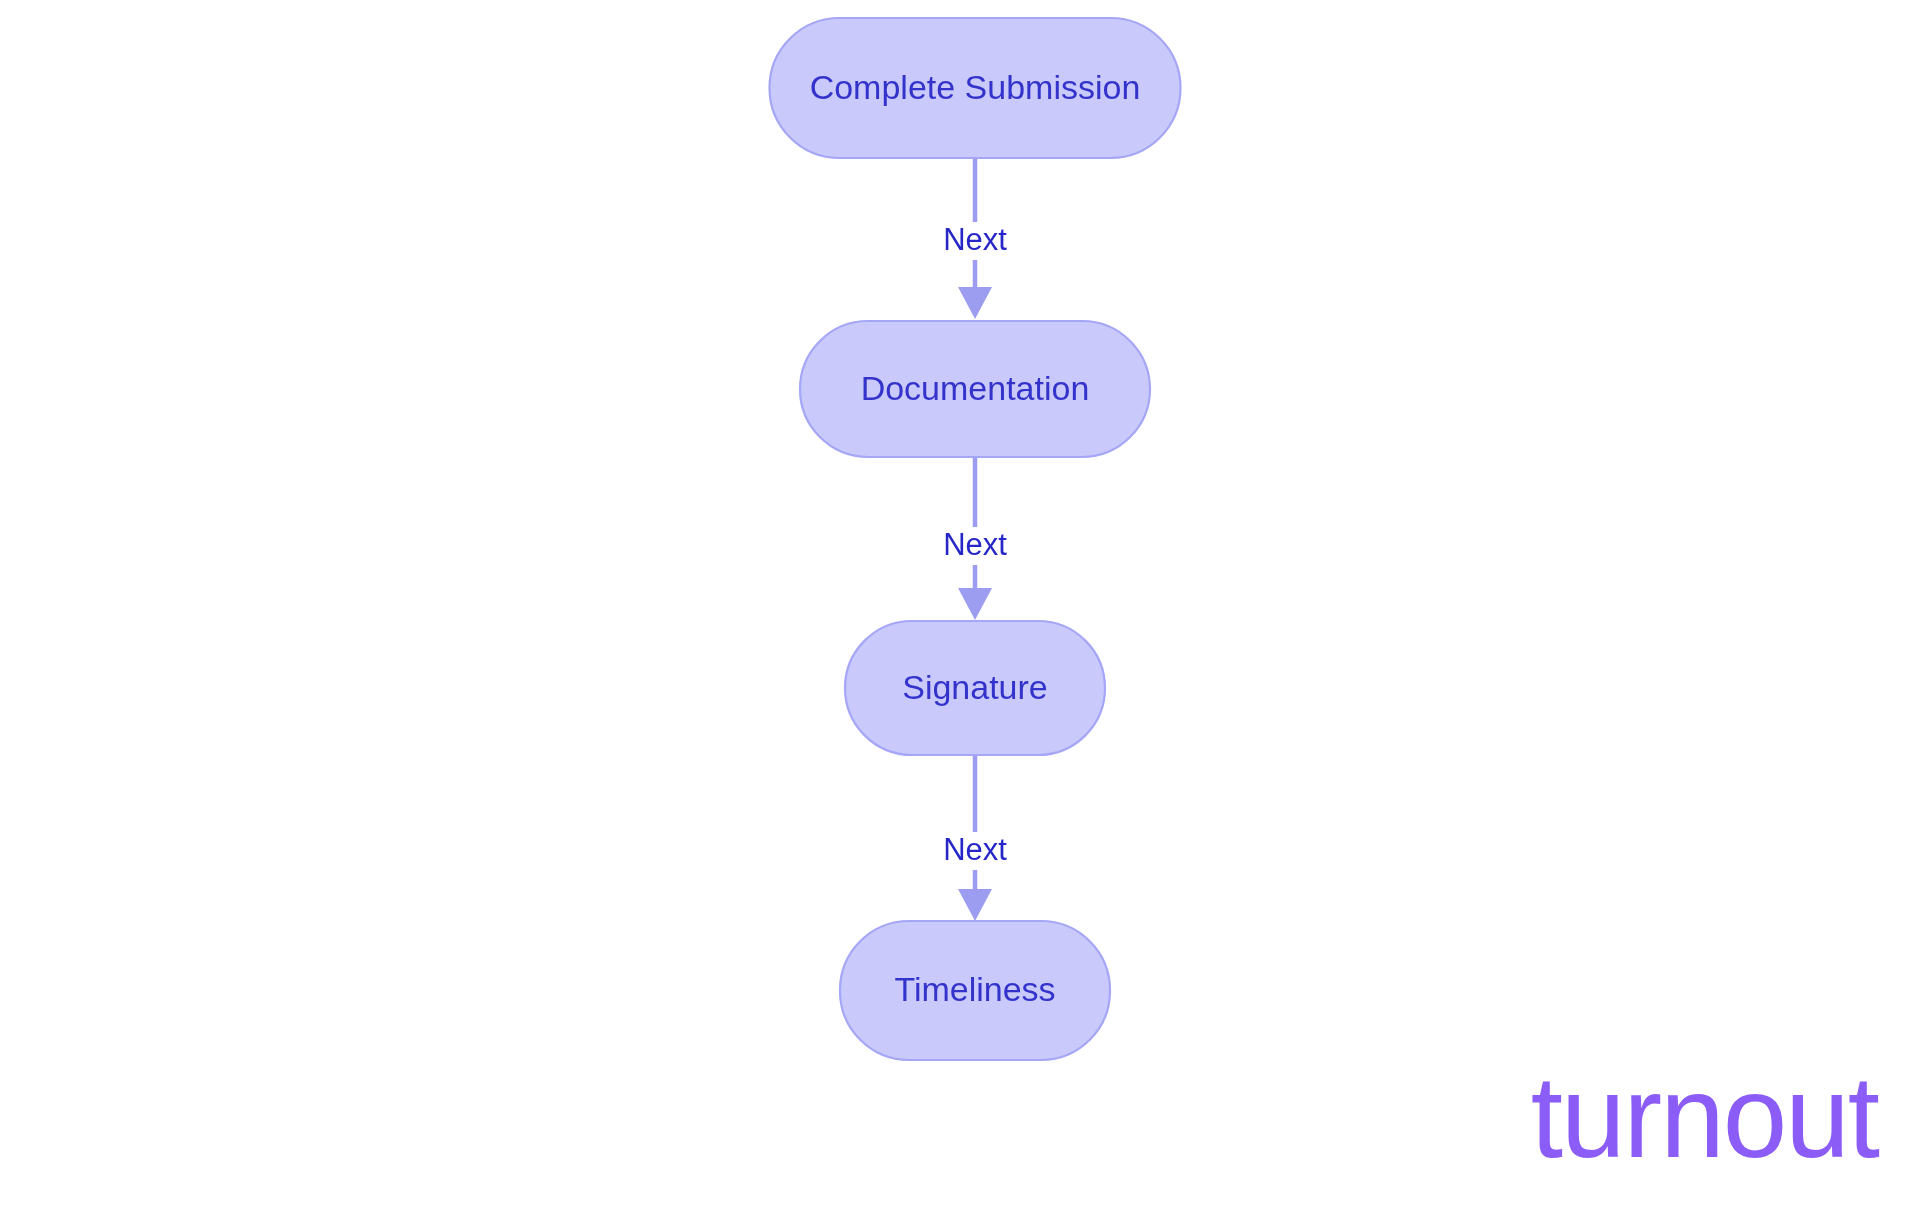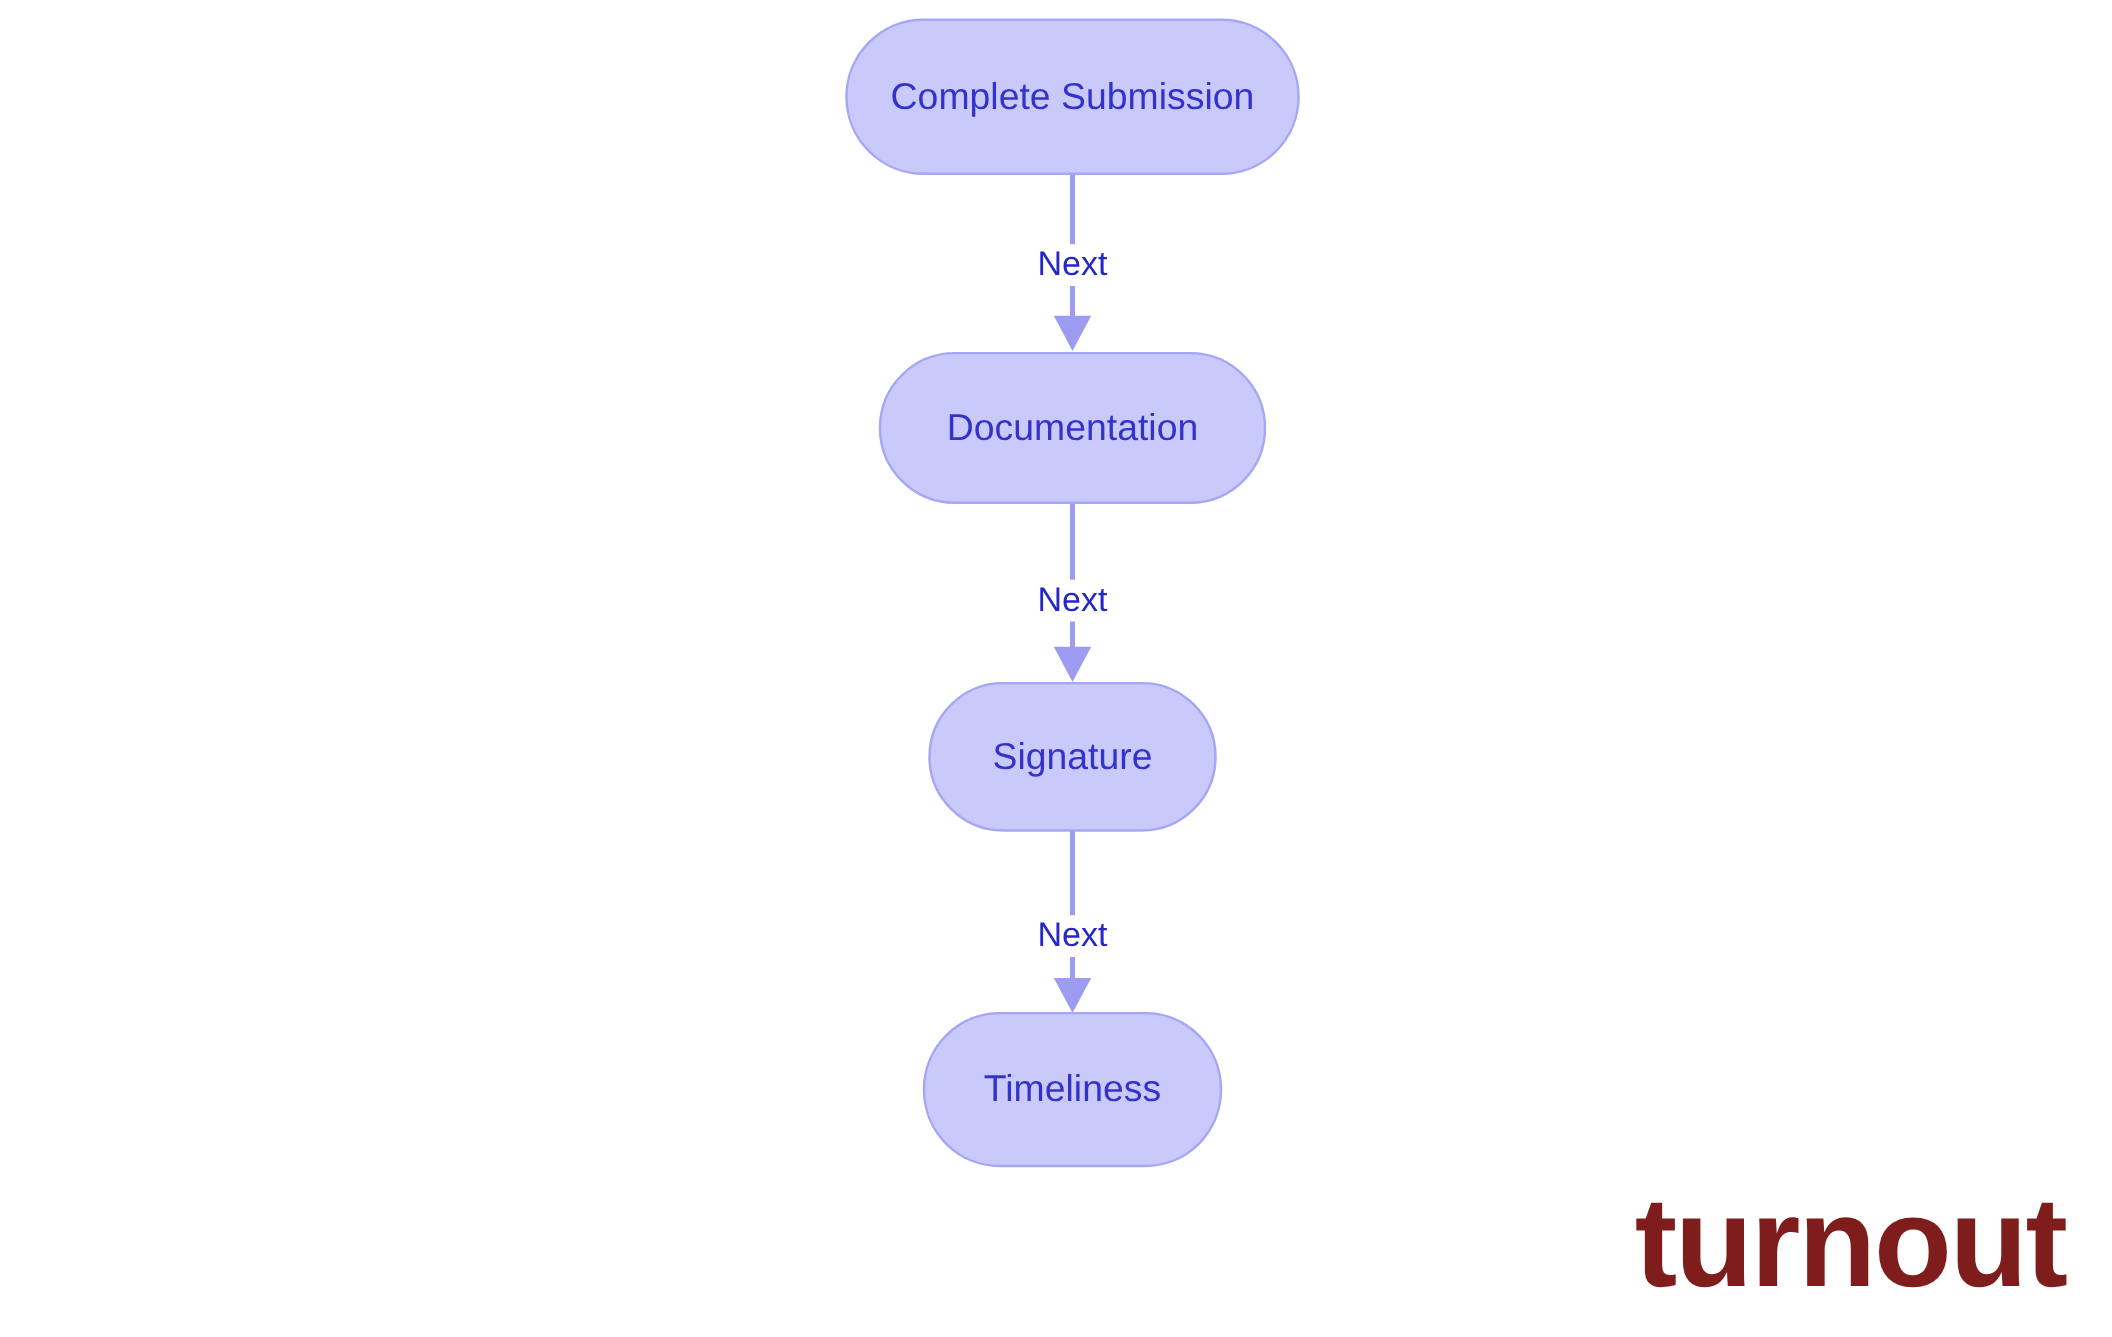--- a/index.html
+++ b/index.html
@@ -54,25 +54,25 @@
     font-weight: 400;
     text-anchor: middle;
     dominant-baseline: middle;
   }
   .edge-label-bg {
     fill: #ffffff;
   }
   #brand-logo {
     position: absolute;
     right: 42px;
-    bottom: 28px;
-    color: #7f1d1d;
+    bottom: 40px;
+    color: #8b5cf6;
     font-family: "Liberation Sans", sans-serif;
     font-size: 116px;
-    font-weight: 700;
+    font-weight: 400;
     letter-spacing: -2px;
     line-height: 1;
     user-select: none;
   }
 </style>
 </head>
 <body>
 
 <div id="canvas">
 

